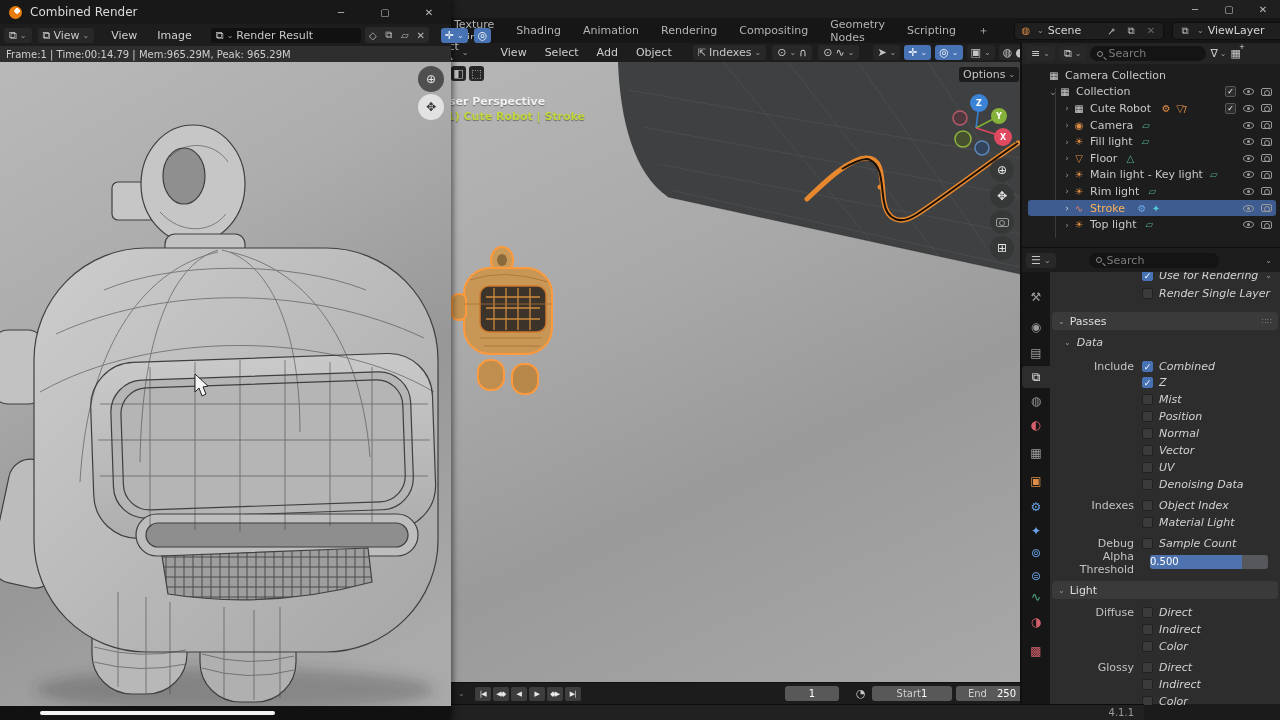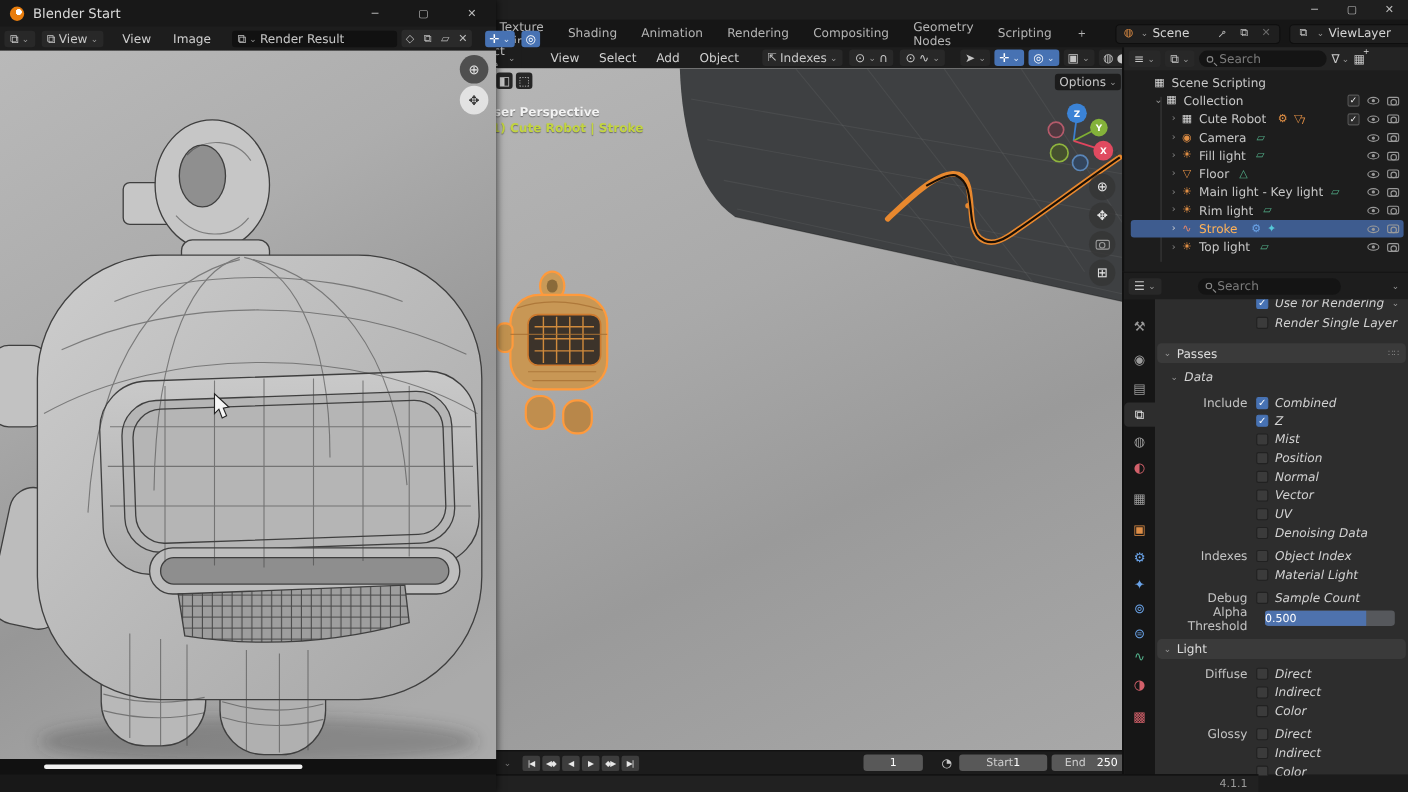--- a/index.html
+++ b/index.html
@@ -295,21 +295,21 @@
       <span class="row" style="gap:2px;">
           <span>∇</span>
           <span class="chev">⌄</span>
         </span>
       <span style="position:relative;"><span>▦</span><span style="position:absolute;right:-4px;top:-4px;font-size:7px;color:#ddd;">+</span></span>
     </div>
     <div style="padding:3px 4px 0 6px;position:relative;">
       <div class="abs" style="left:33px;top:24px;width:1px;height:150px;background:#3a3a3a;"></div>
       <div class="olrow">
         <span class="oic white" style="margin-left:19px;">▦</span>
-        <span class="lbl">Scene Scripting</span>
+        <span class="lbl">Camera Collection</span>
       </div>
       <div class="olrow">
         <span class="ocar" style="margin-left:20px;">⌄</span>
         <span class="oic white">▦</span>
         <span class="lbl">Collection</span>
         <span class="togs">
             <span class="ochk on">✓</span>
             <span class="eye"></span>
             <span class="camic"></span>
           </span>
@@ -557,21 +557,21 @@
     </div>
   </div>
 
   <div id="statusbar" class="abs">
     <span>4.1.1</span>
   </div>
 
   <div id="rw" class="abs">
     <div id="rw-title">
       <span class="blogo"></span>
-      <span style="font-size:12px;">Blender Start</span>
+      <span style="font-size:12px;">Combined Render</span>
       <span style="margin-left:auto;" class="row">
         <span class="winbtn" style="width:44px;">─</span>
         <span class="winbtn" style="width:44px;">▢</span>
         <span class="winbtn" style="width:44px;">✕</span>
       </span>
     </div>
     <div id="rw-menu">
       <span class="pill">
           <span>⧉</span>
           <span class="chev">⌄</span>
@@ -595,20 +595,23 @@
         <span class="ric">✕</span>
       </span>
       <span class="vbtn blue" style="margin-left:10px;">
           <span>✛</span>
           <span class="chev" style="color:#dbe6f5;">⌄</span>
         </span>
       <span class="vbtn blue" style="margin-left:4px;">
           <span>◎</span>
         </span>
     </div>
+    <div id="rw-info">
+        <span>Frame:1 | Time:00:14.79 | Mem:965.29M, Peak: 965.29M</span>
+      </div>
 
     <div id="rw-image">
       <svg width="451" height="644" viewBox="0 0 451 644">
         <defs>
           <linearGradient id="gBody" x1="0" y1="0" x2="1" y2="1">
             <stop offset="0" stop-color="#cdcdcd"></stop>
               <stop offset="1" stop-color="#a6a6a6"></stop>
           </linearGradient>
           <linearGradient id="gFace" x1="0" y1="0" x2="0" y2="1">
             <stop offset="0" stop-color="#c9c9c9"></stop>

